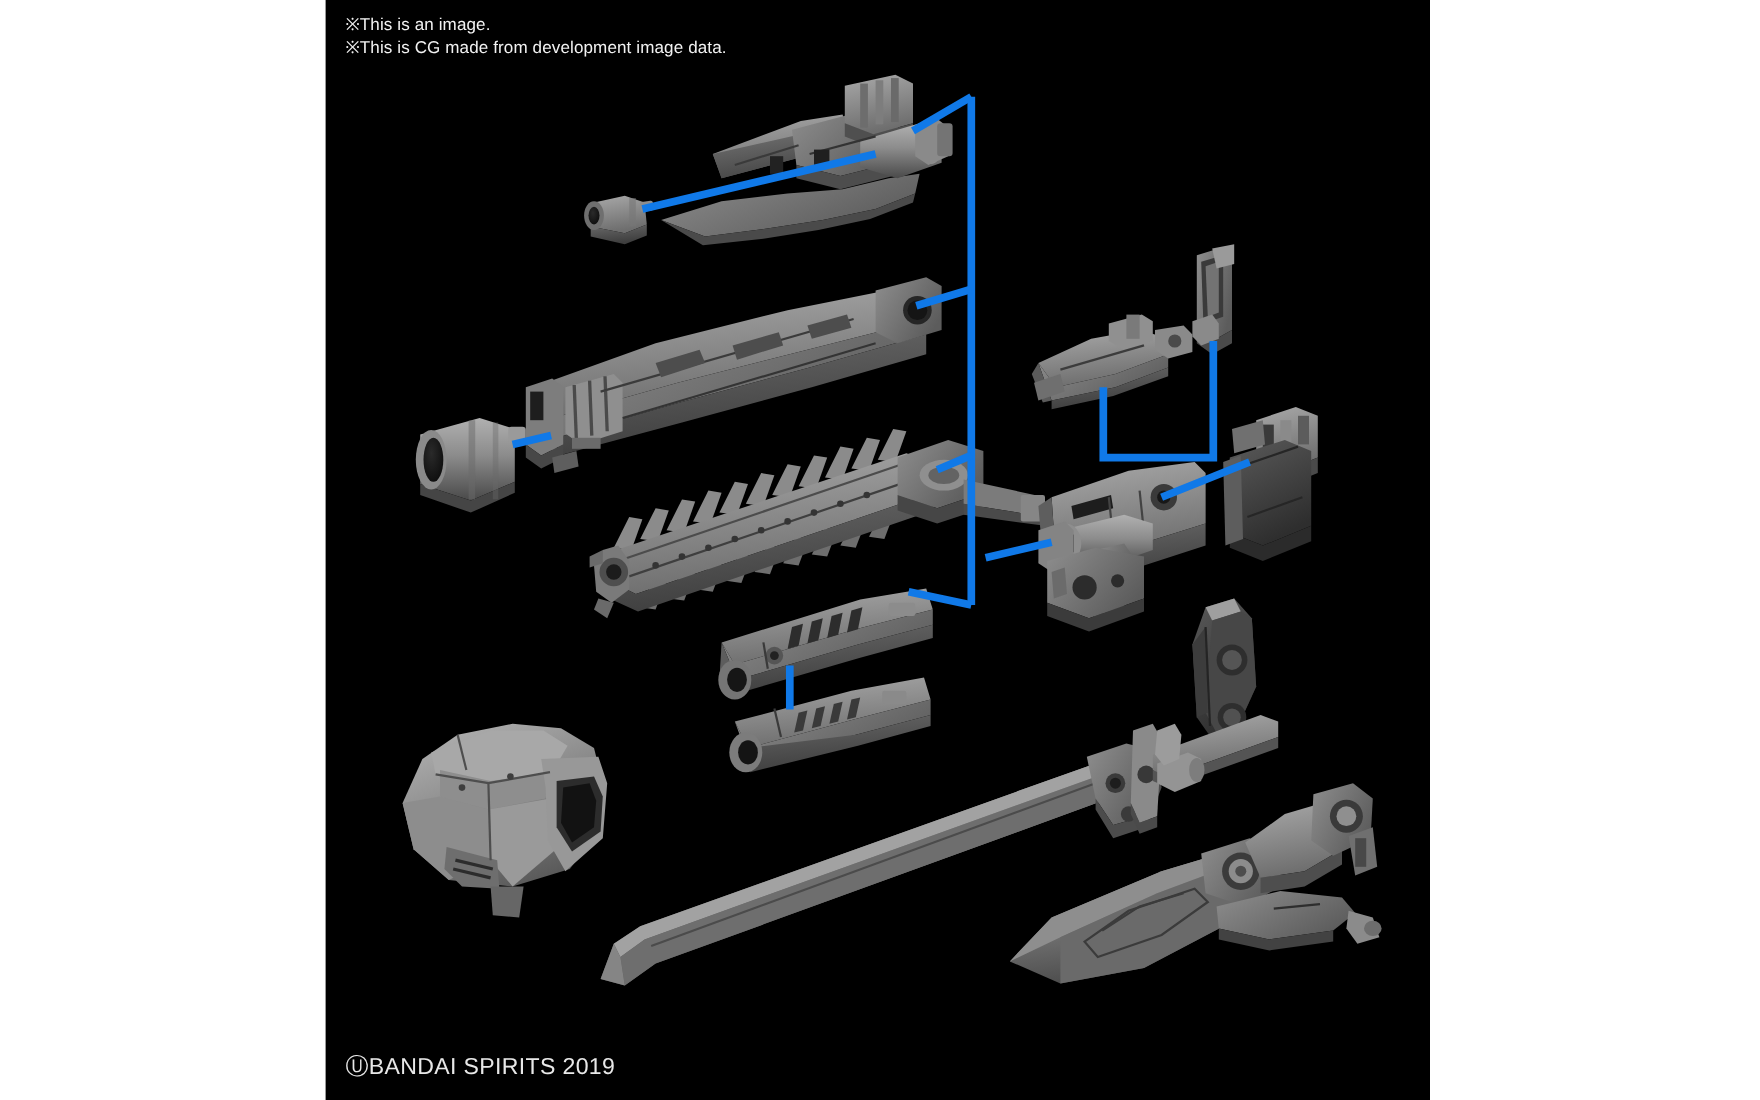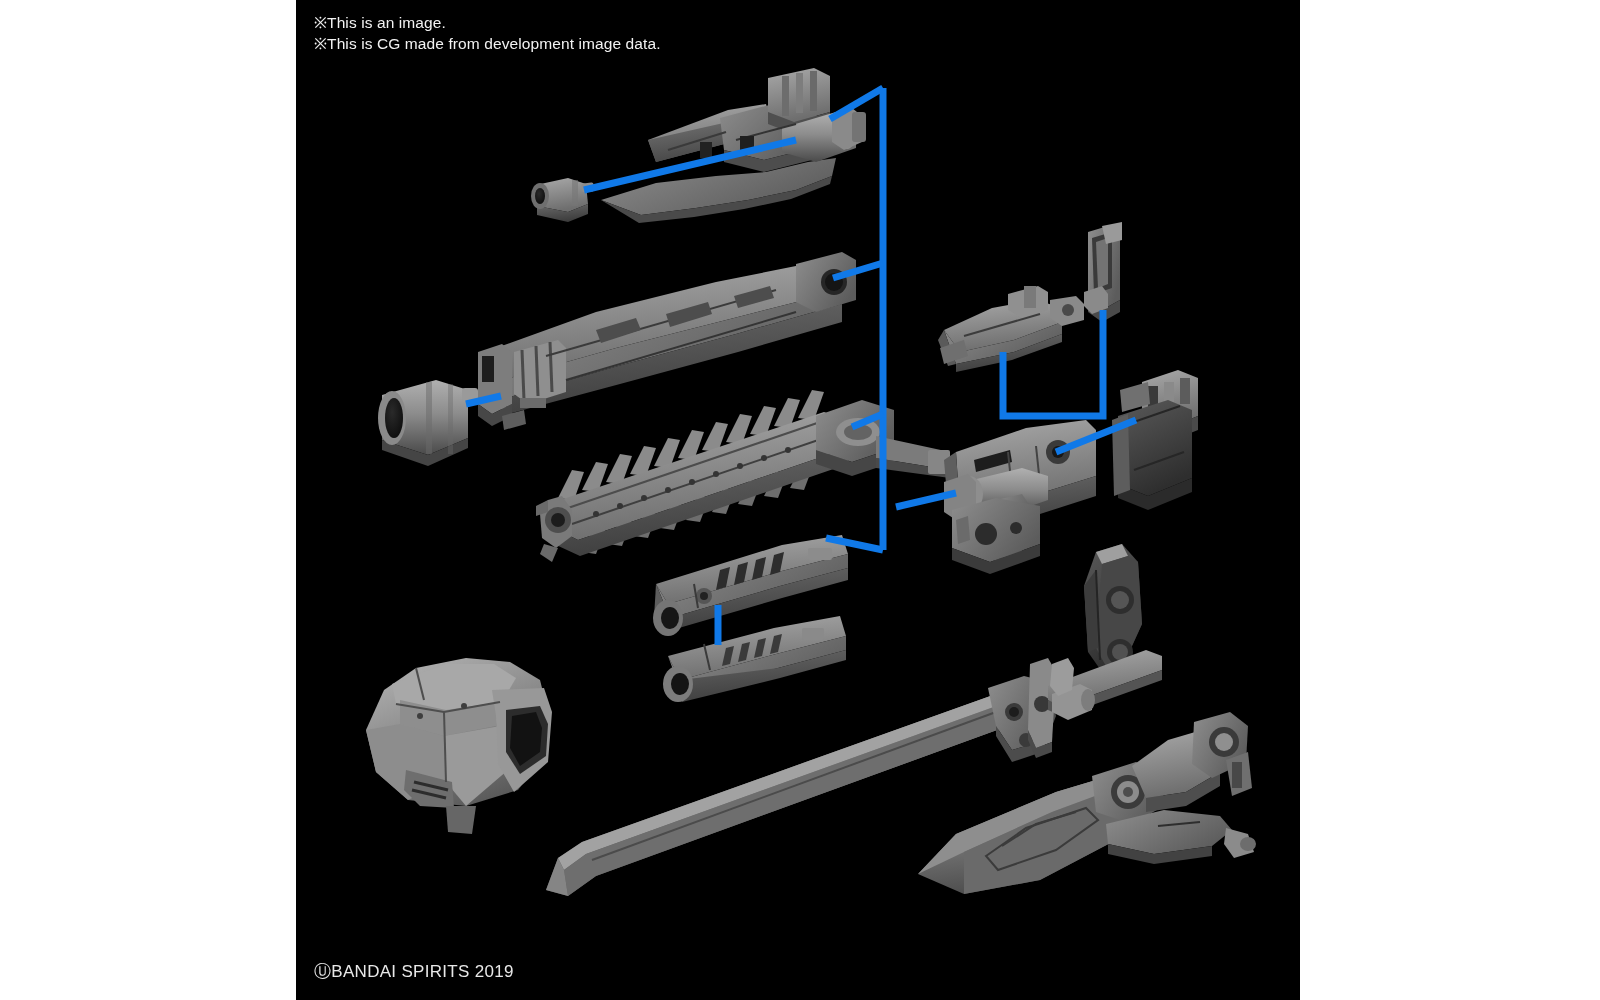--- a/index.html
+++ b/index.html
@@ -37,21 +37,21 @@
     line-height: 21px;
     letter-spacing: 0.1px;
     white-space: nowrap;
   }
   .notice div { display: block; }
   .copyright {
     position: absolute;
     left: 18px;
     bottom: 17px;
     color: #e8e8e8;
-    font-size: 17px;
+    font-size: 21px;
     letter-spacing: 0.3px;
     white-space: nowrap;
   }
   #partsvg, #linesvg {
     position: absolute;
     left: 0; top: 0;
     width: 1004px;
     height: 1000px;
   }
   #linesvg { pointer-events: none; }

